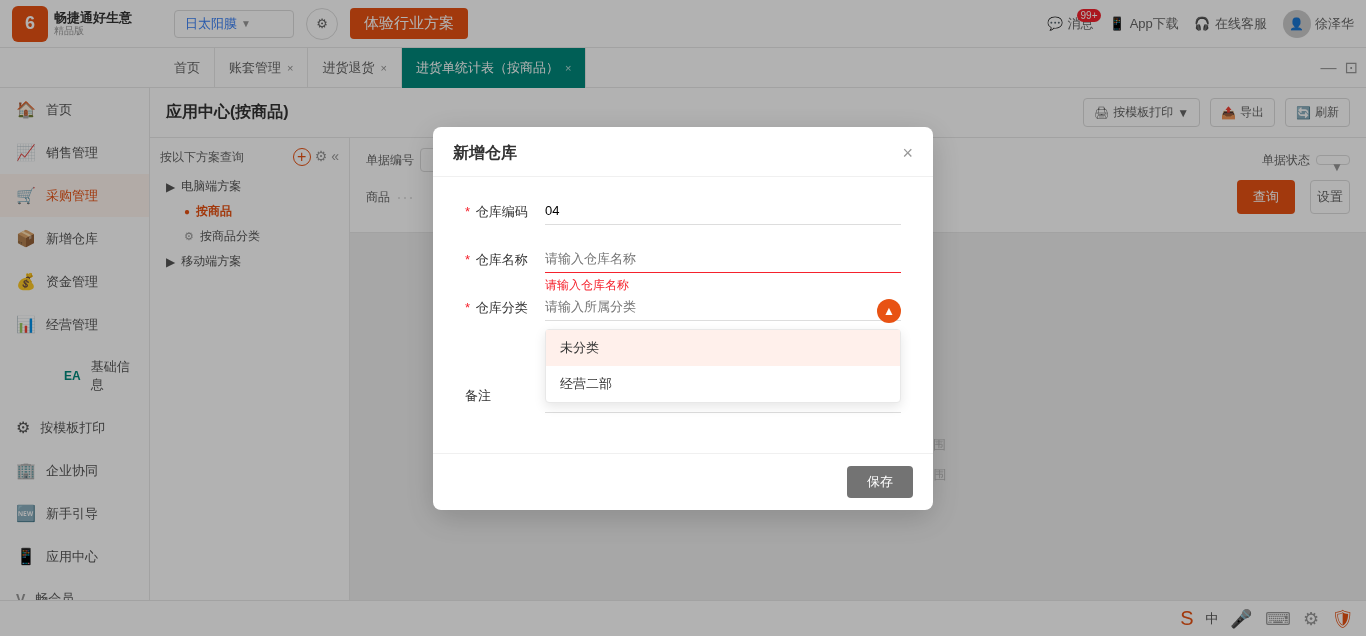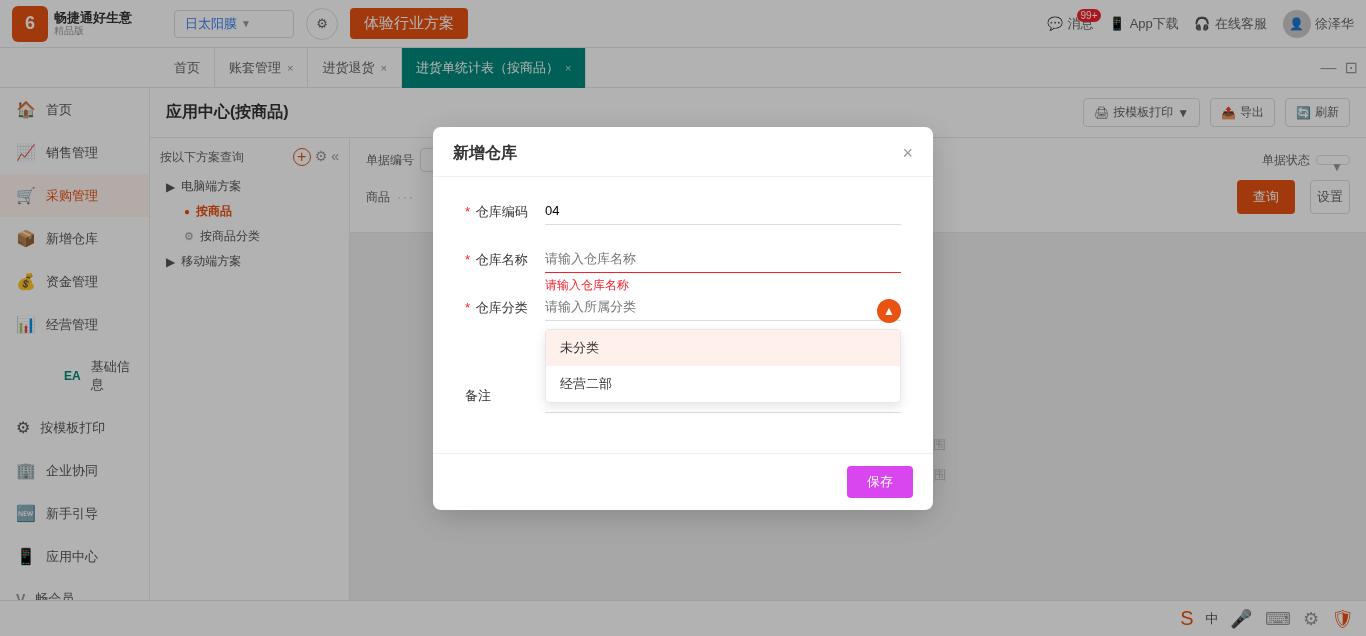--- a/index.html
+++ b/index.html
@@ -221,21 +221,21 @@
     .dropdown-item {
       padding: 9px 14px; cursor: pointer; font-size: 13px; color: #333;
     }
     .dropdown-item.selected { background: #fff0eb; }
 
     .modal-footer {
       display: flex; justify-content: flex-end; gap: 10px;
       padding: 12px 20px; border-top: 1px solid #f0f0f0;
     }
     .btn-save {
-      background: #d946ef; color: #fff; border: none;
+      background: #737373; color: #fff; border: none;
       border-radius: 4px; padding: 7px 20px; cursor: pointer; font-size: 13px; font-family: Liberation Mono, monospace;
     }
     .textarea-input {
       flex: 1; border: none; border-bottom: 1px solid #ddd;
       padding: 6px 0; font-size: 13px; outline: none; resize: none;
       height: 32px;
     }
 
     
     .status-bar {

